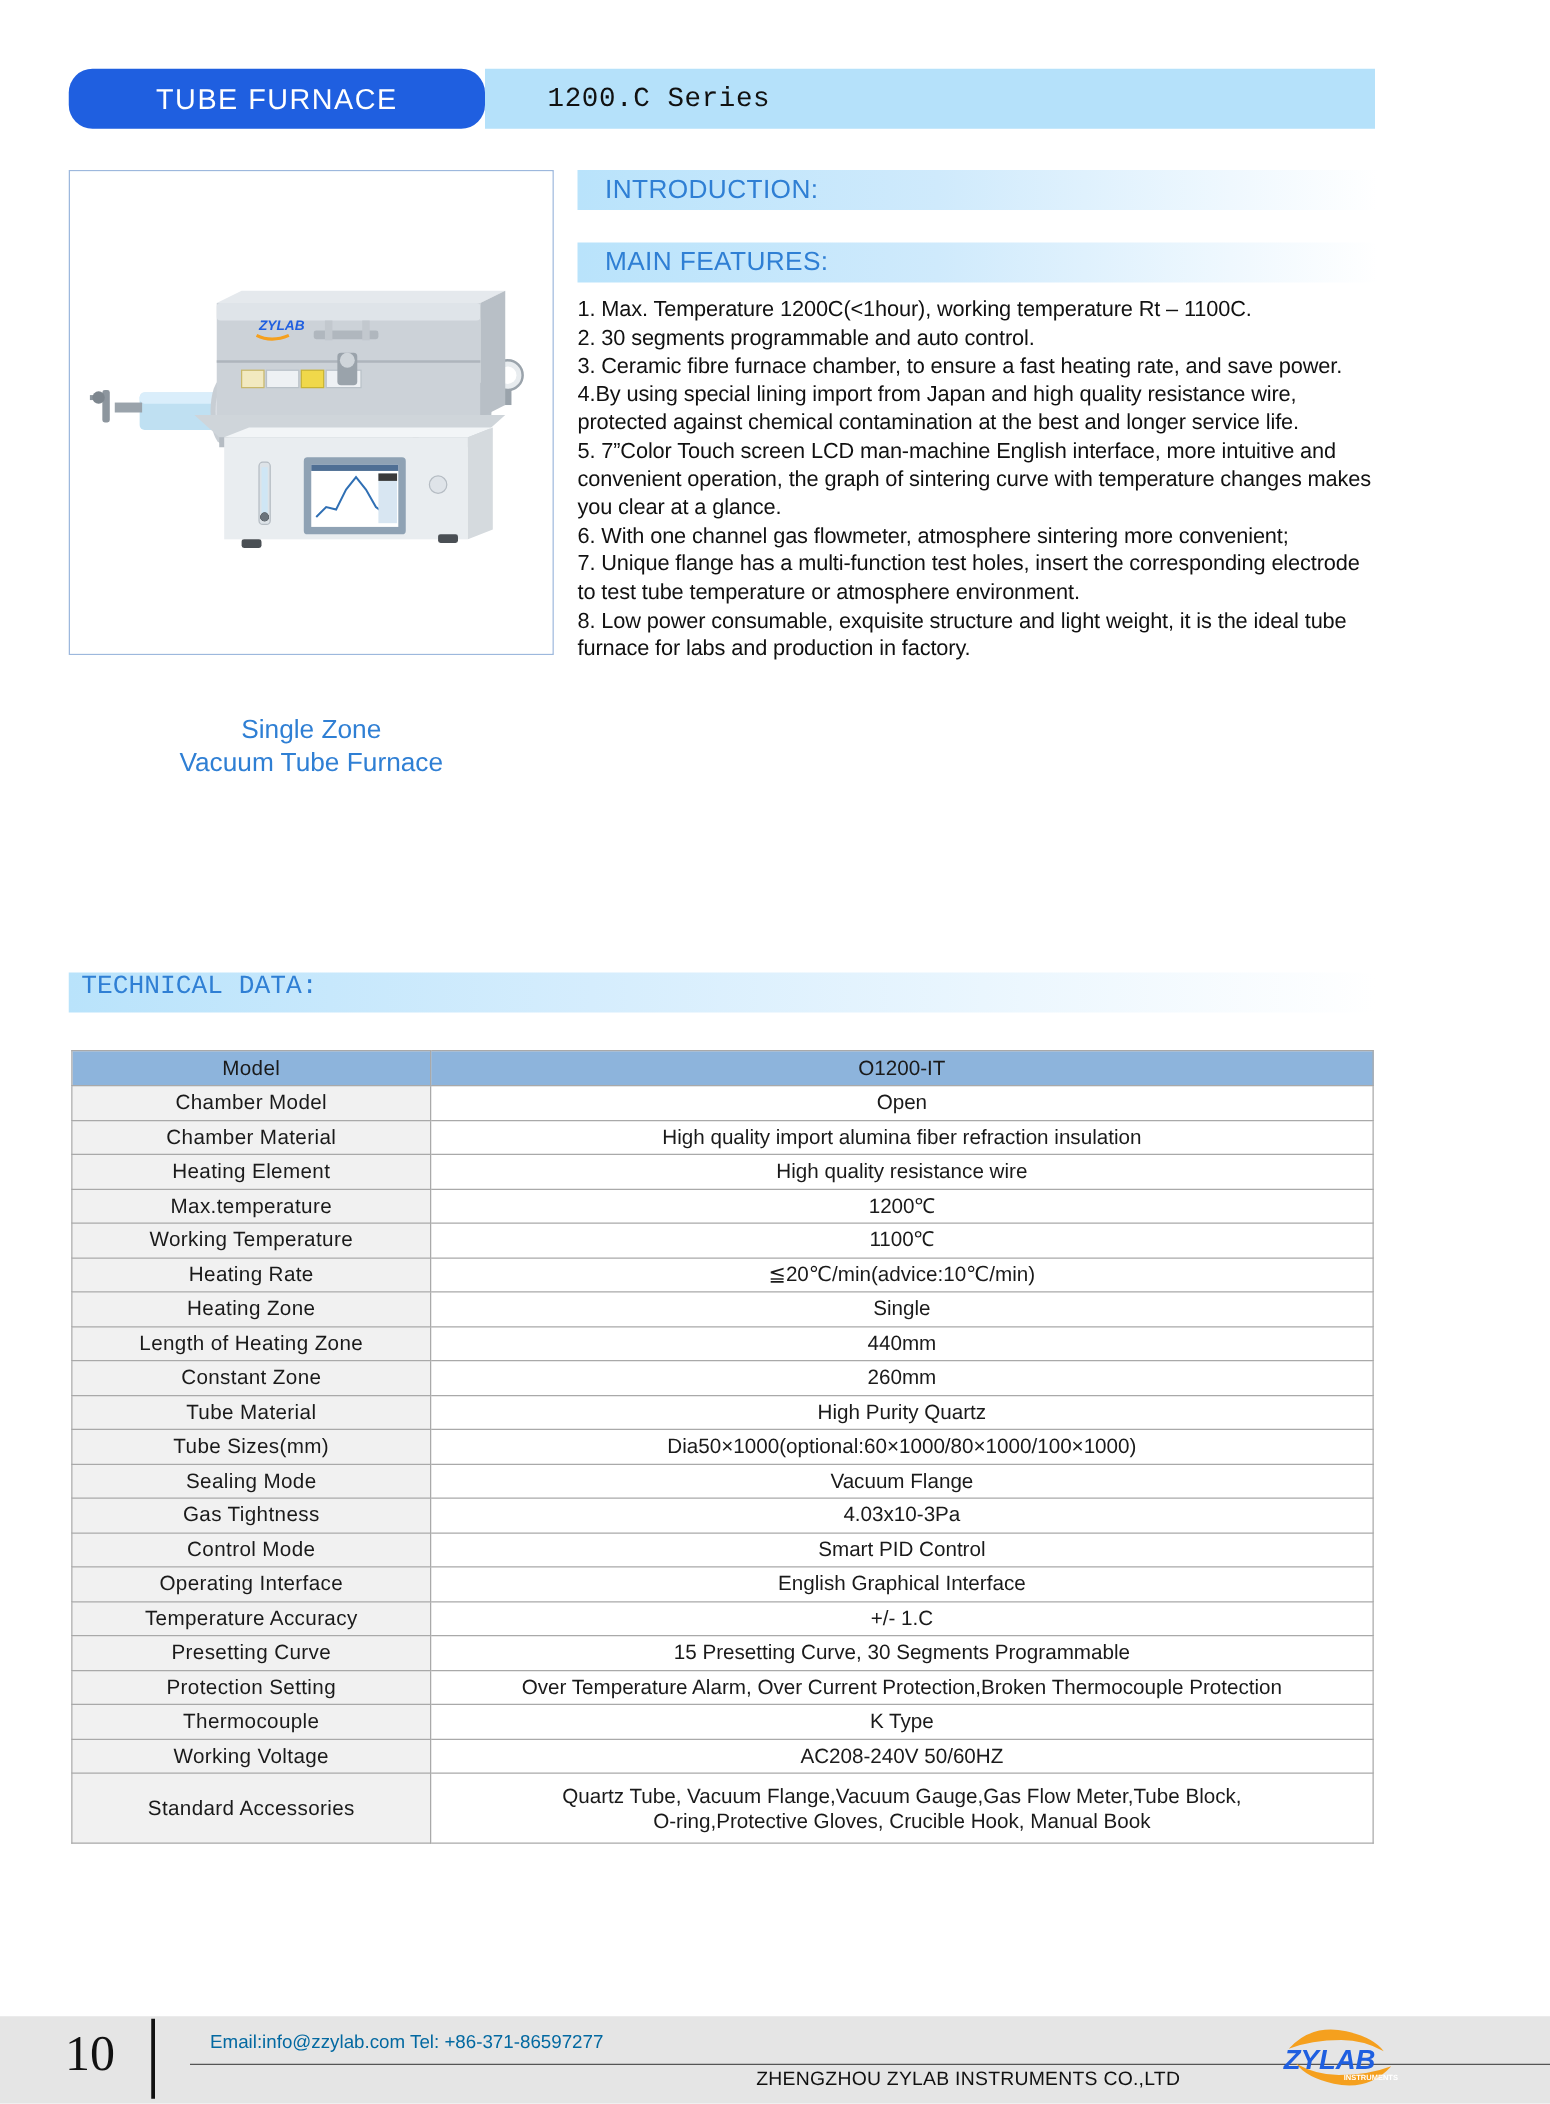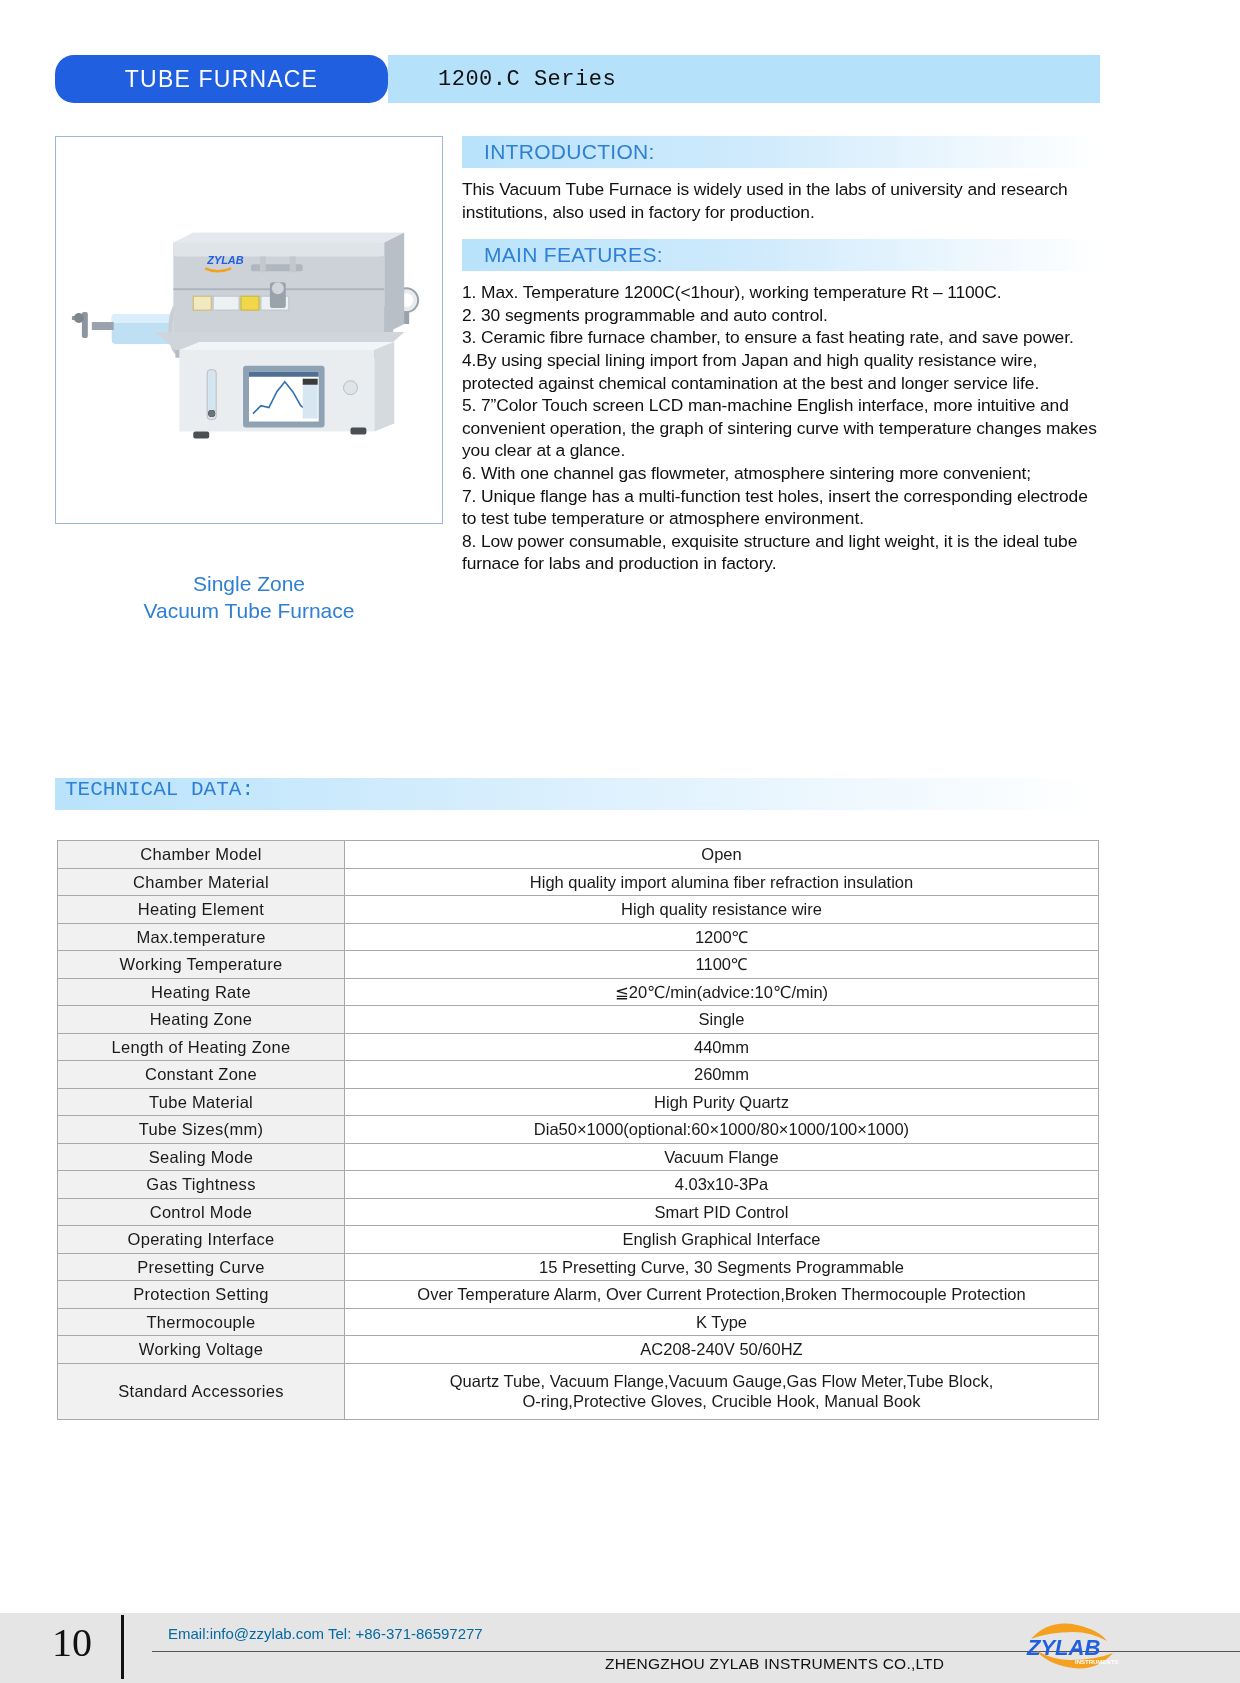--- a/index.html
+++ b/index.html
@@ -280,21 +280,20 @@
   <div>Single Zone</div>
   <div>Vacuum Tube Furnace</div>
 </div>
 
 <div class="right-col">
 
   <div class="section-head">
     <span class="section-head-text">INTRODUCTION:</span>
   </div>
   <div class="body-text">
-    <p>This Vacuum Tube Furnace is widely used in the labs of university and research institutions, also used in factory for production.</p>
   </div>
 
   <div class="gap-after-intro"></div>
 
   <div class="section-head">
     <span class="section-head-text">MAIN FEATURES:</span>
   </div>
   <div class="body-text">
     <p>1. Max. Temperature 1200C(&lt;1hour), working temperature Rt – 1100C.</p>
     <p>2. 30 segments programmable and auto control.</p>
@@ -306,20 +305,24 @@
     <p>8. Low power consumable, exquisite structure and light weight, it is the ideal tube furnace for labs and production in factory.</p>
   </div>
 </div>
 
 <div class="tech-head">
   <span class="tech-head-text">TECHNICAL DATA:</span>
 </div>
 
 <table class="spec">
   <tbody>
+    <tr class="header">
+      <td class="label">Model</td>
+      <td class="value">O1200-IT</td>
+    </tr>
     <tr>
       <td class="label">Chamber Model</td>
       <td class="value">Open</td>
     </tr>
     <tr>
       <td class="label">Chamber Material</td>
       <td class="value">High quality import alumina fiber refraction insulation</td>
     </tr>
     <tr>
       <td class="label">Heating Element</td>
@@ -365,20 +368,24 @@
       <td class="label">Gas Tightness</td>
       <td class="value">4.03x10-3Pa</td>
     </tr>
     <tr>
       <td class="label">Control Mode</td>
       <td class="value">Smart PID Control</td>
     </tr>
     <tr>
       <td class="label">Operating Interface</td>
       <td class="value">English Graphical Interface</td>
+    </tr>
+    <tr>
+      <td class="label">Temperature Accuracy</td>
+      <td class="value">+/- 1.C</td>
     </tr>
     <tr>
       <td class="label">Presetting Curve</td>
       <td class="value">15 Presetting Curve, 30 Segments Programmable</td>
     </tr>
     <tr>
       <td class="label">Protection Setting</td>
       <td class="value">Over Temperature Alarm, Over Current Protection,Broken Thermocouple Protection</td>
     </tr>
     <tr>

